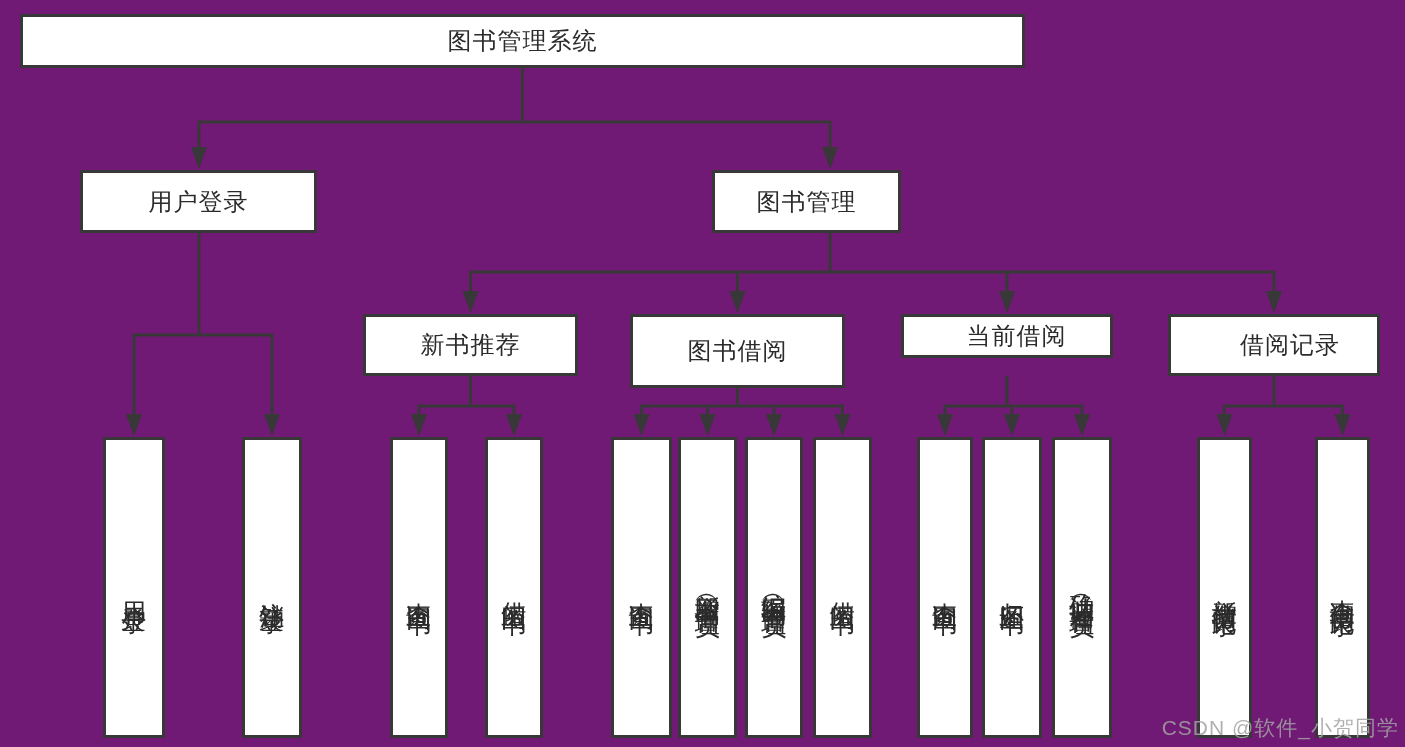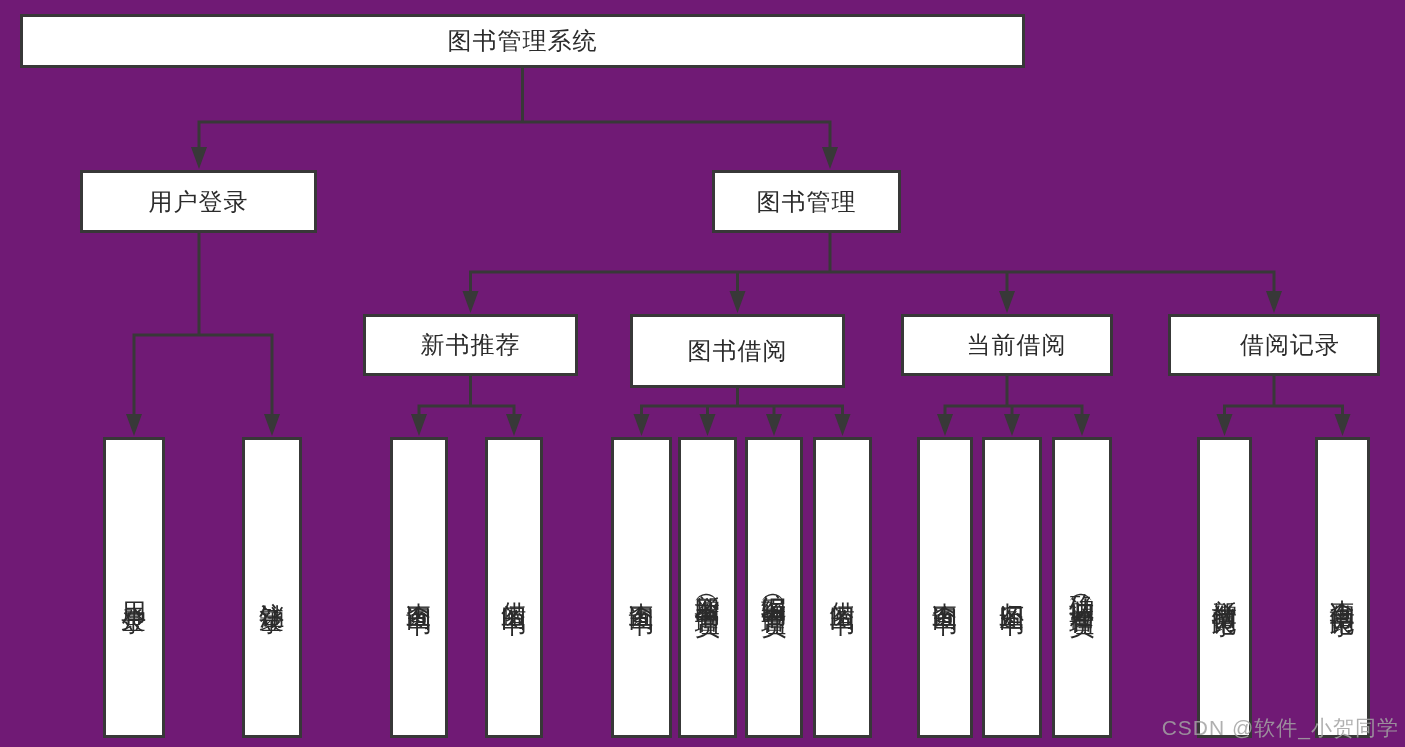--- a/index.html
+++ b/index.html
@@ -98,21 +98,21 @@
   <div class="node h-node" style="left:712px; top:170px; width:189px; height:63px;">
     <span>图书管理</span>
   </div>
 
   <div class="node h-node" style="left:363px; top:314px; width:215px; height:62px;">
     <span>新书推荐</span>
   </div>
   <div class="node h-node" style="left:630px; top:314px; width:215px; height:74px;">
     <span>图书借阅</span>
   </div>
-  <div class="node h-node" style="left:901px; top:314px; width:212px; height:62px;padding-left:19px;">
+  <div class="node h-node" style="left:901px; top:314px; width:212px; height:44px;padding-left:19px;">
     <span>当前借阅</span>
   </div>
   <div class="node h-node" style="left:1168px; top:314px; width:212px; height:62px;padding-left:32px;">
     <span>借阅记录</span>
   </div>
 
   <div class="node leaf" style="left:103px; width:62px;">
     <span class="vtext">用户登录</span>
   </div>
   <div class="node leaf" style="left:242px; width:60px;">

